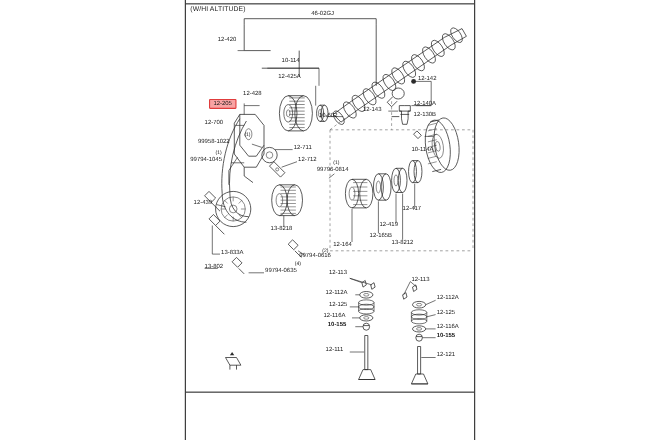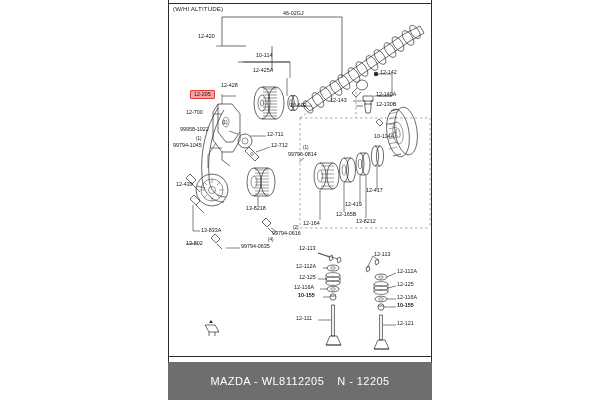--- a/index.html
+++ b/index.html
@@ -382,18 +382,14 @@
   <div class="lbl b" style="left:298px;top:293px;">10-155</div>
   <div class="lbl" style="left:296px;top:316px;">12-111</div>
 
   <div class="lbl" style="left:374px;top:252px;">12-113</div>
   <div class="lbl" style="left:397px;top:269px;">12-112A</div>
   <div class="lbl" style="left:397px;top:282px;">12-125</div>
   <div class="lbl" style="left:397px;top:295px;">12-116A</div>
   <div class="lbl b" style="left:397px;top:303px;">10-155</div>
   <div class="lbl" style="left:397px;top:321px;">12-121</div>
 
-  <div class="banner">
-    <span>MAZDA - WL8112205</span>
-    <span>N - 12205</span>
-  </div>
 
 </div>
 
 </body></html>

